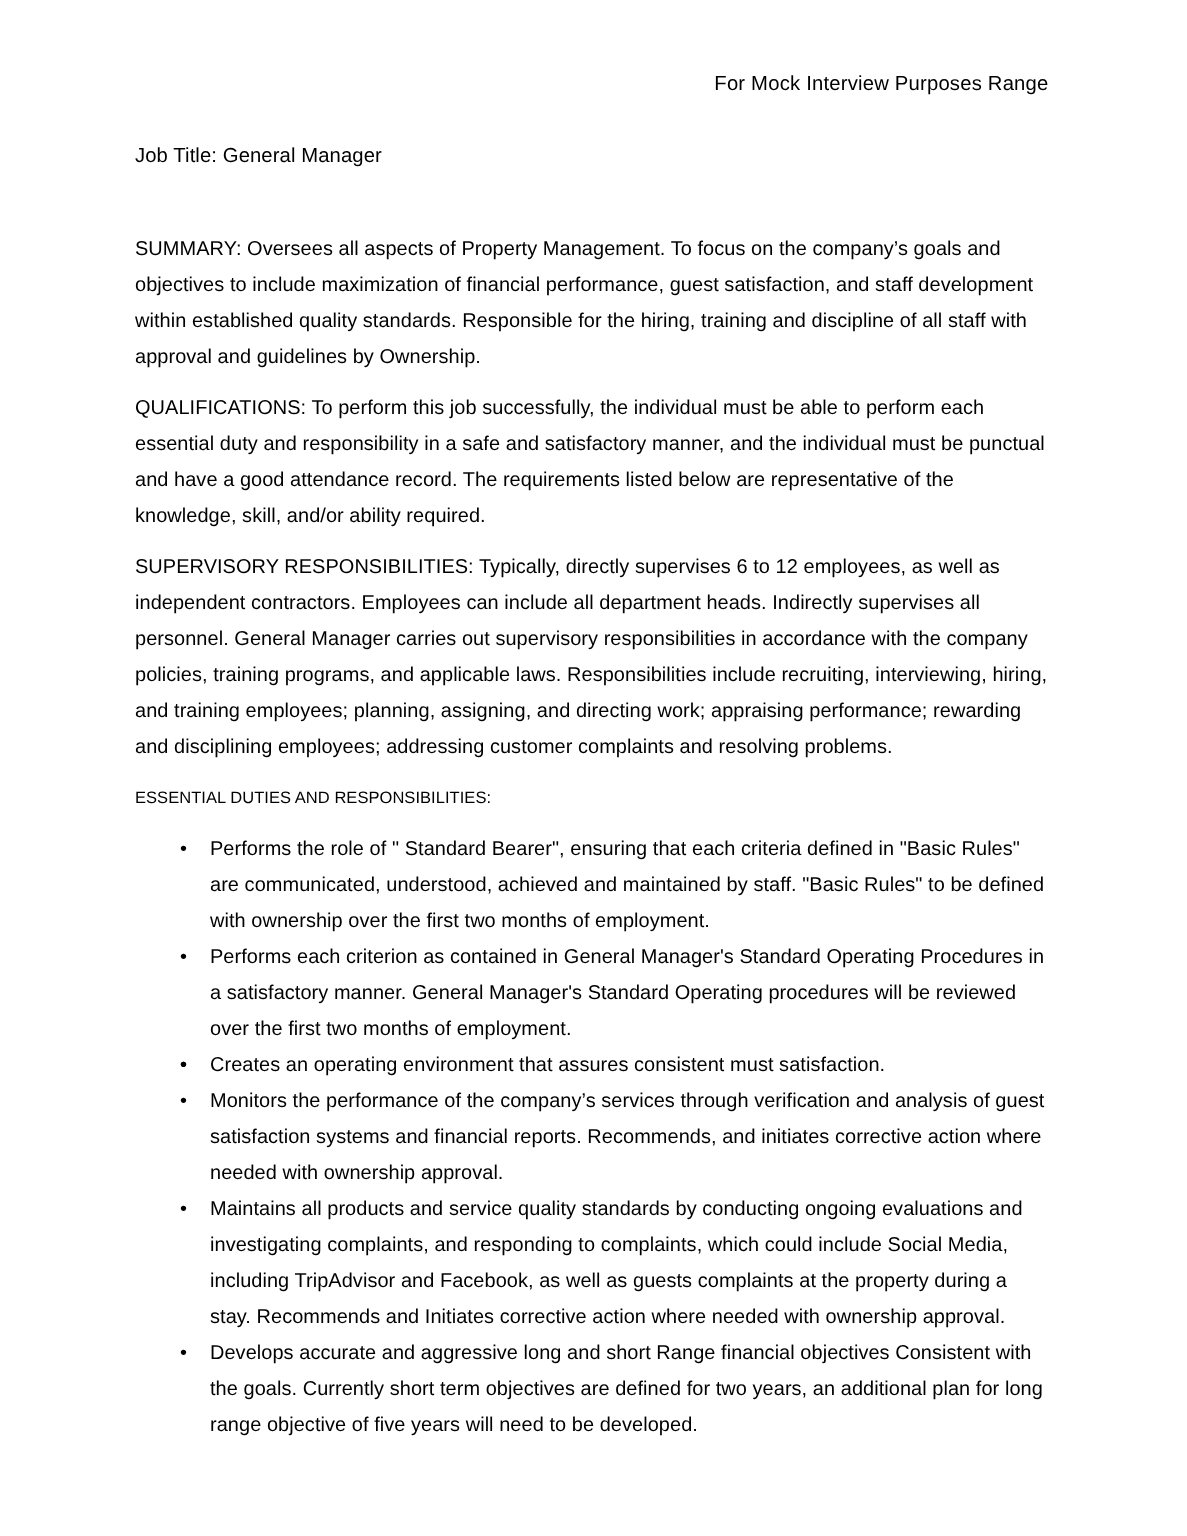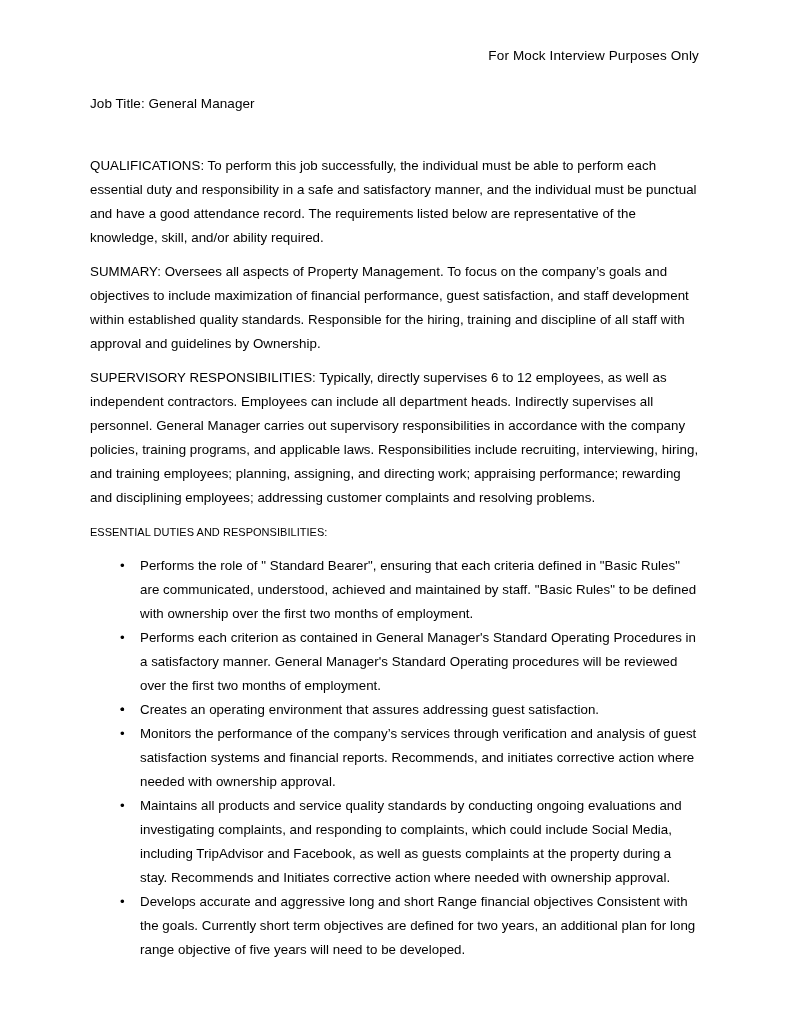--- a/index.html
+++ b/index.html
@@ -83,40 +83,40 @@
   .bullet-list-wrap {
     margin-top: 0;
   }
 </style>
 </head>
 <body>
 
 <div class="page">
   <div class="content">
 
-    <div class="doc-header">For Mock Interview Purposes Only</div>
+    <div class="doc-header">For Mock Interview Purposes Range</div>
 
     <div class="job-title">Job Title: General Manager</div>
 
     <div class="spacer-block"></div>
 
+    <p class="para">SUMMARY: Oversees all aspects of Property Management. To focus on the company’s goals and objectives to include maximization of financial performance, guest satisfaction, and staff development within established quality standards. Responsible for the hiring, training and discipline of all staff with approval and guidelines by Ownership.</p>
+
     <p class="para">QUALIFICATIONS: To perform this job successfully, the individual must be able to perform each essential duty and responsibility in a safe and satisfactory manner, and the individual must be punctual and have a good attendance record. The requirements listed below are representative of the knowledge, skill, and/or ability required.</p>
-
-    <p class="para">SUMMARY: Oversees all aspects of Property Management. To focus on the company’s goals and objectives to include maximization of financial performance, guest satisfaction, and staff development within established quality standards. Responsible for the hiring, training and discipline of all staff with approval and guidelines by Ownership.</p>
 
     <p class="para">SUPERVISORY RESPONSIBILITIES: Typically, directly supervises 6 to 12 employees, as well as independent contractors. Employees can include all department heads. Indirectly supervises all personnel. General Manager carries out supervisory responsibilities in accordance with the company policies, training programs, and applicable laws. Responsibilities include recruiting, interviewing, hiring, and training employees; planning, assigning, and directing work; appraising performance; rewarding and disciplining employees; addressing customer complaints and resolving problems.</p>
 
     <p class="section-heading">ESSENTIAL DUTIES AND RESPONSIBILITIES:</p>
 
     <div class="bullet-list-wrap">
       <ul class="duties" id="duties-list">
           <li><span class="bullet">•</span><span>Performs the role of " Standard Bearer", ensuring that each criteria defined in "Basic Rules" are communicated, understood, achieved and maintained by staff. "Basic Rules" to be defined with ownership over the first two months of employment.</span></li>
           <li><span class="bullet">•</span><span>Performs each criterion as contained in General Manager's Standard Operating Procedures in a satisfactory manner. General Manager's Standard Operating procedures will be reviewed over the first two months of employment.</span></li>
           <li><span class="bullet">•</span></li>
-          <li><span class="bullet">•</span><span>Creates an operating environment that assures addressing guest satisfaction.</span></li>
+          <li><span class="bullet">•</span><span>Creates an operating environment that assures consistent must satisfaction.</span></li>
           <li><span class="bullet">•</span><span>Monitors the performance of the company’s services through verification and analysis of guest satisfaction systems and financial reports. Recommends, and initiates corrective action where needed with ownership approval.</span></li>
           <li><span class="bullet">•</span><span>Maintains all products and service quality standards by conducting ongoing evaluations and investigating complaints, and responding to complaints, which could include Social Media, including TripAdvisor and Facebook, as well as guests complaints at the property during a stay. Recommends and Initiates corrective action where needed with ownership approval.</span></li>
           <li><span class="bullet">•</span><span>Develops accurate and aggressive long and short Range financial objectives Consistent with the goals. Currently short term objectives are defined for two years, an additional plan for long range objective of five years will need to be developed.</span></li>
         </ul>
     </div>
 
   </div>
 </div>
 
 </body></html>

